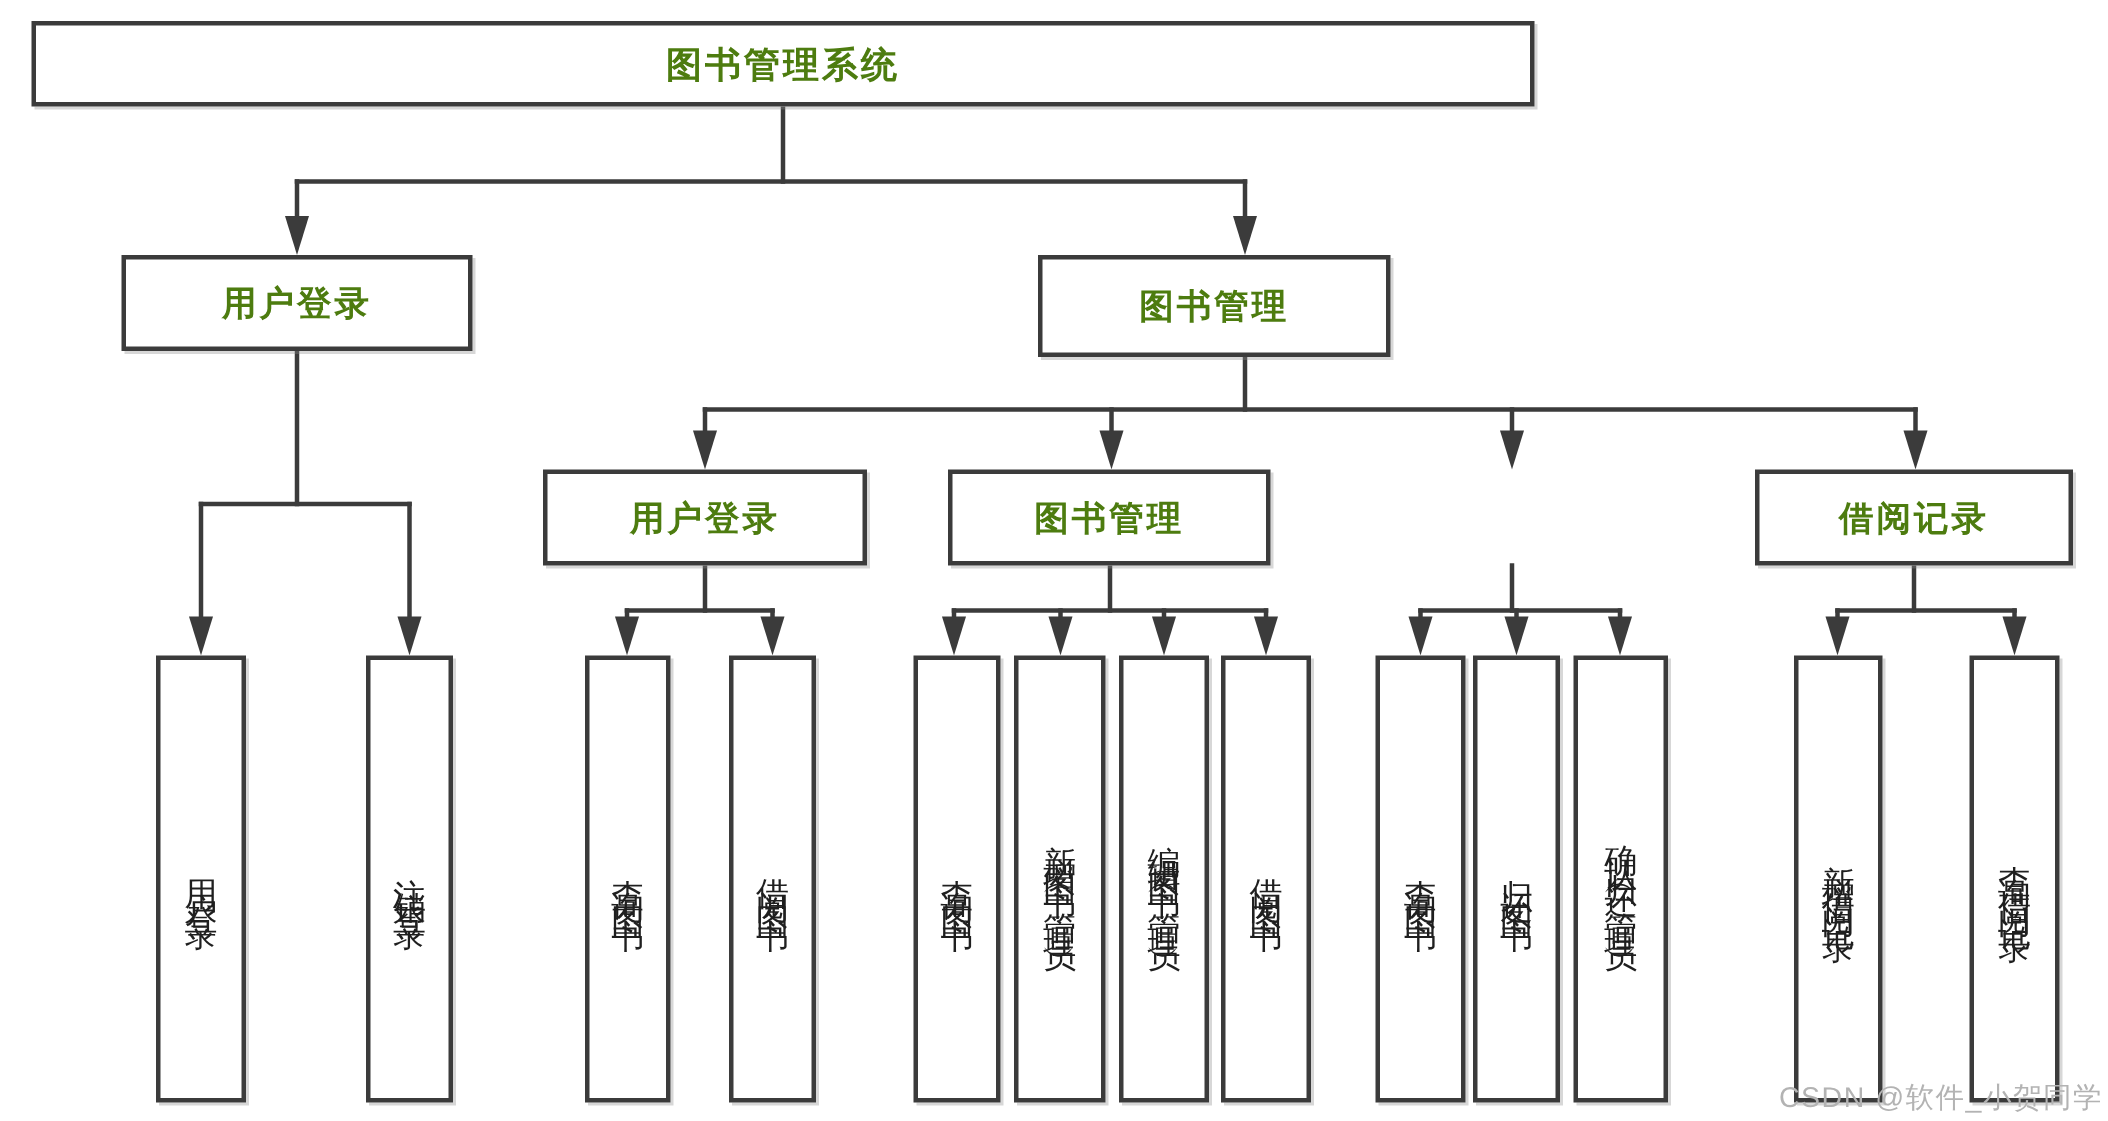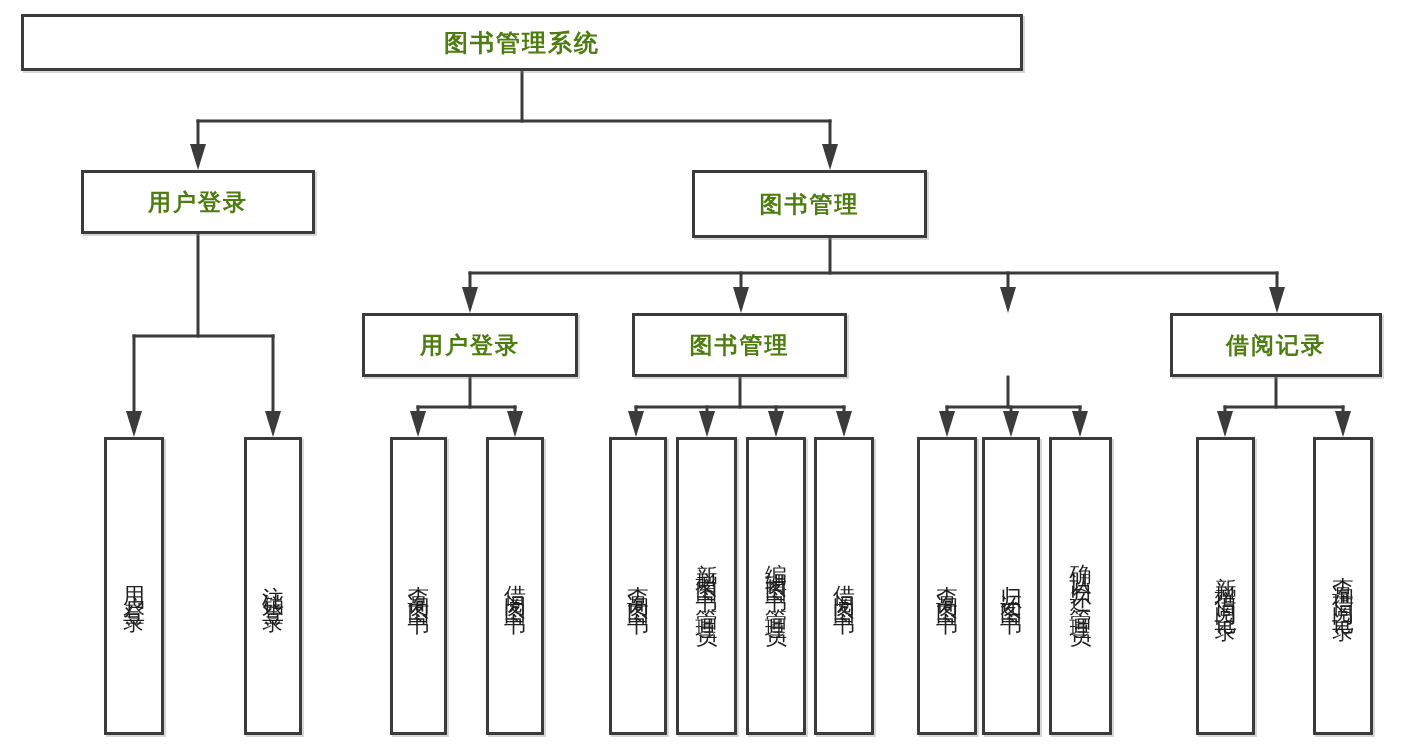--- a/index.html
+++ b/index.html
@@ -165,14 +165,15 @@
     <span class="v-label">确认归还（管理员）</span>
   </div>
 
   <div class="node" style="left:1196px;top:437px;width:59px;height:298px">
     <span class="v-label">新增借阅记录</span>
   </div>
   <div class="node" style="left:1313px;top:437px;width:60px;height:298px">
     <span class="v-label">查询借阅记录</span>
   </div>
 
+  <div class="watermark">CSDN @软件_小贺同学</div>
 
 </div>
 
 </body></html>

